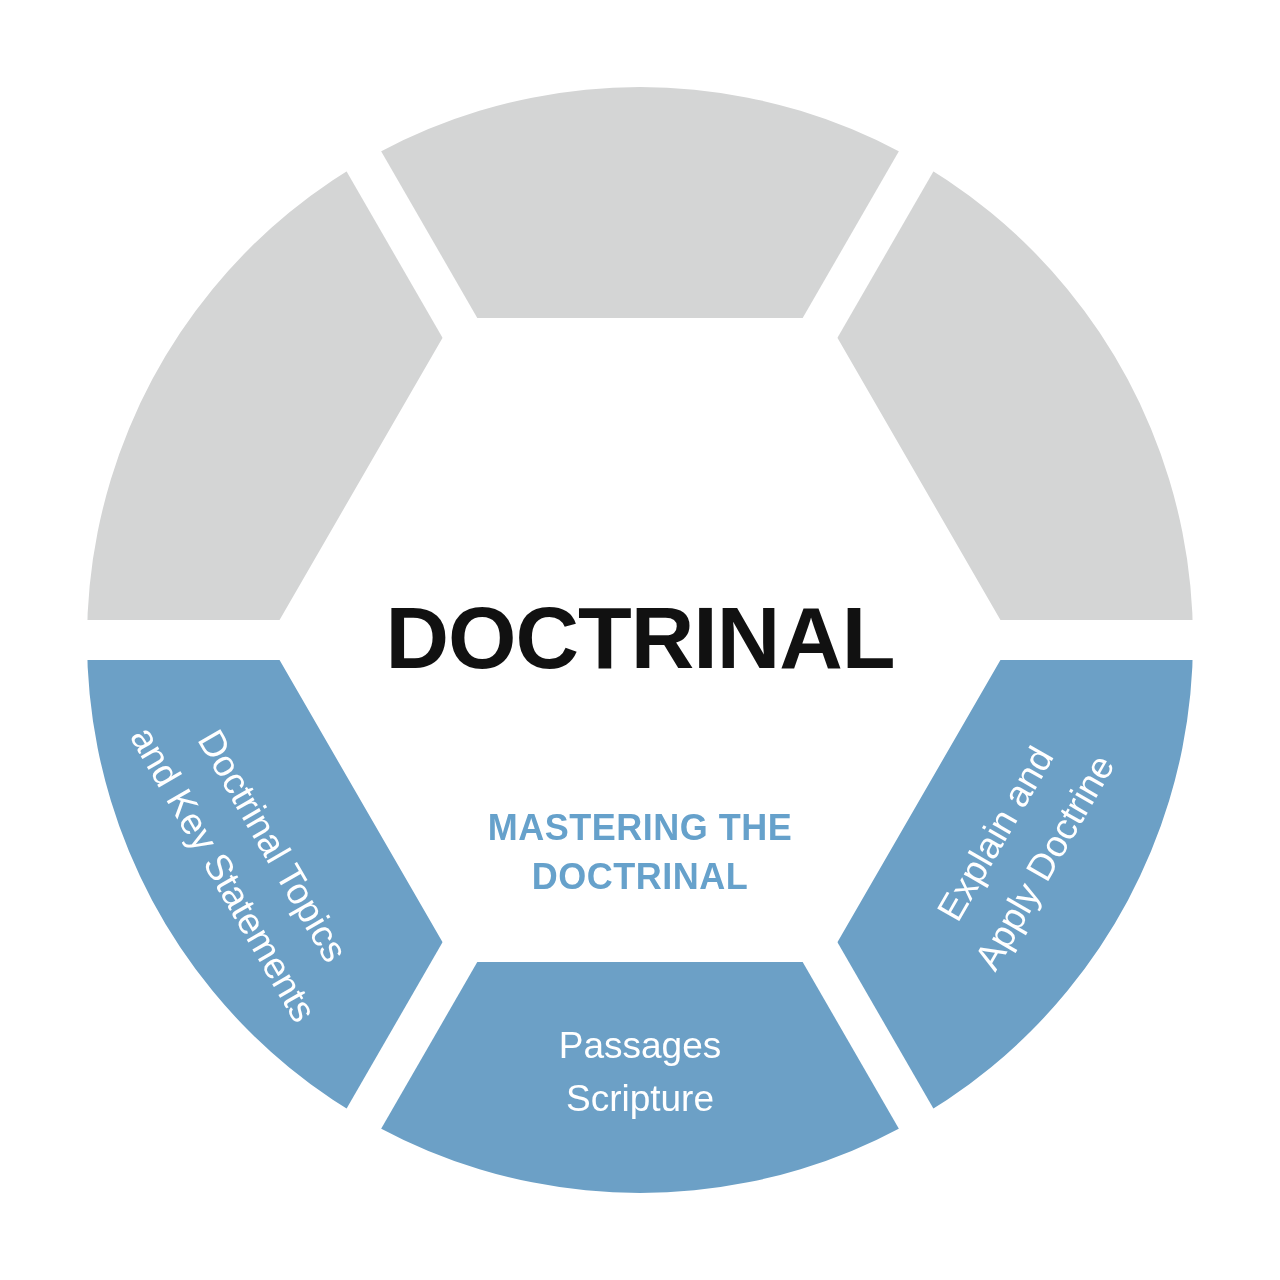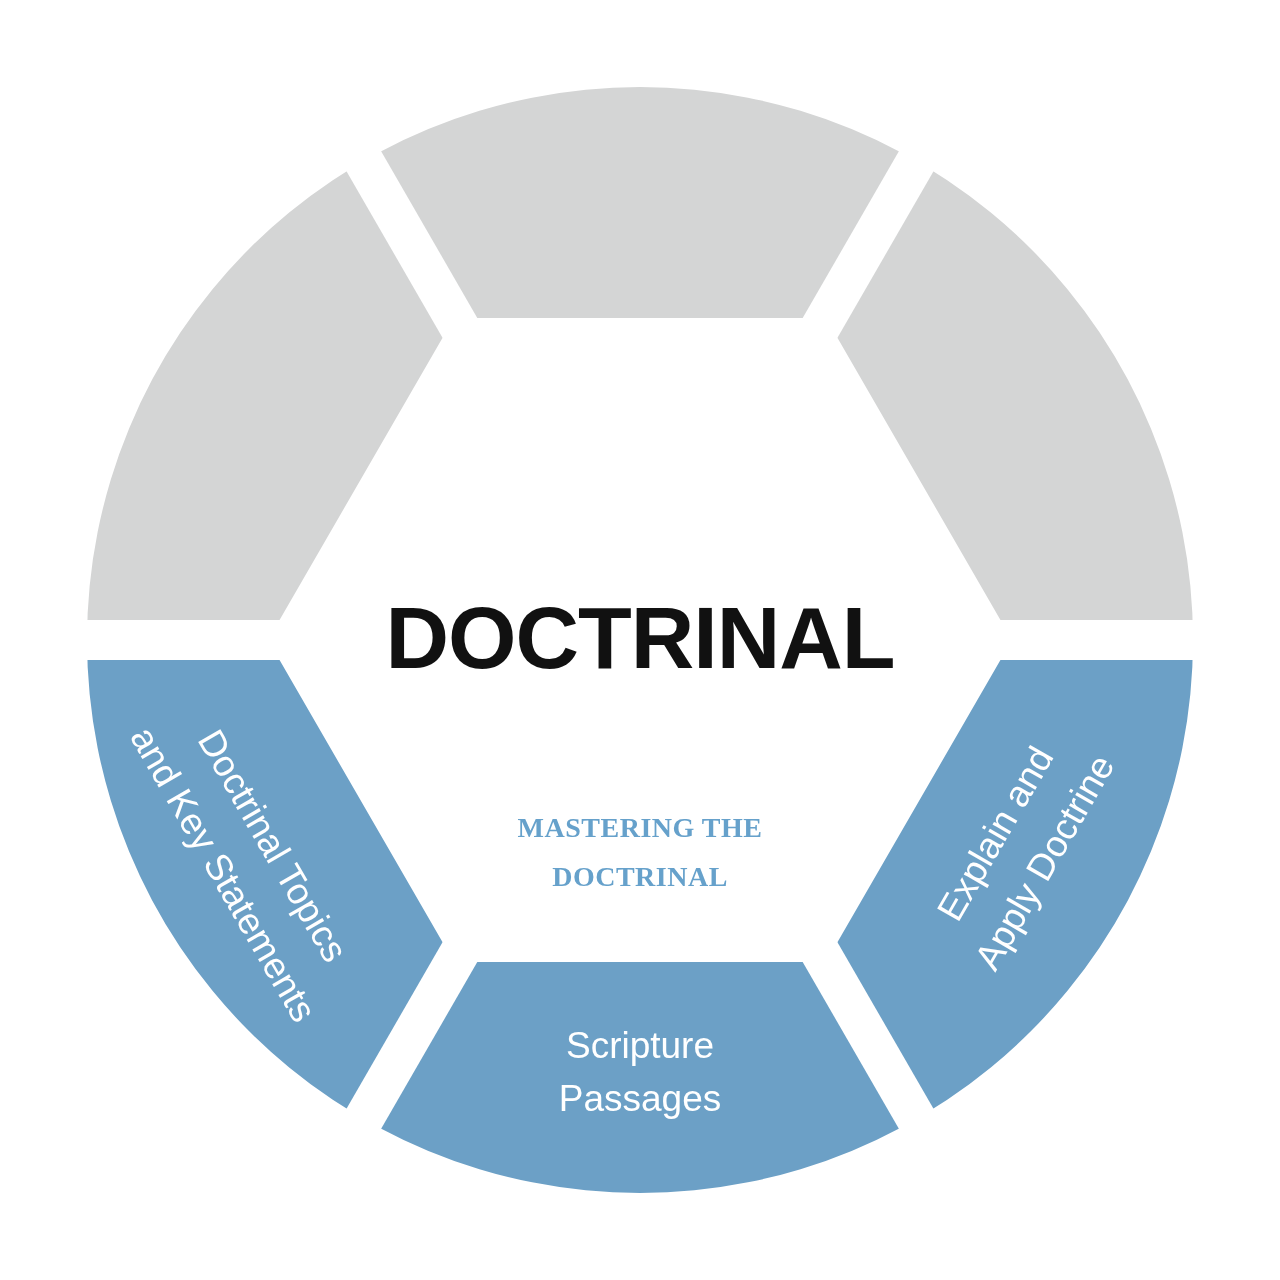--- a/index.html
+++ b/index.html
@@ -30,25 +30,24 @@
     left: 640px;
     top: 638px;
     font-size: 88px;
     line-height: 112px;
     font-weight: 700;
     letter-spacing: -1px;
   }
   .subtitle {
     left: 640px;
     top: 852px;
-    font-size: 28px;
+    font-size: 36px;
     line-height: 49px;
     font-weight: 700;
     letter-spacing: 0.5px;
-    font-family: Liberation Serif, serif;
   }
   .seg-label {
     font-size: 37px;
     line-height: 57px;
     font-weight: 400;
   }
   .seg-label.left {
     left: 248px;
     top: 860px;
     transform: translate(-50%, -50%) rotate(60deg);
@@ -103,22 +102,22 @@
     <span class="line">MASTERING THE</span>
     <span class="line">DOCTRINAL</span>
   </div>
 
   <div class="overlay seg-label left" style="color: rgb(255, 255, 255);">
     <span class="line">Doctrinal Topics</span>
     <span class="line">and Key Statements</span>
   </div>
 
   <div class="overlay seg-label bottom" style="color: rgb(255, 255, 255);">
+    <span class="line">Passages</span>
     <span class="line">Scripture</span>
-    <span class="line">Passages</span>
   </div>
 
   <div class="overlay seg-label right" style="color: rgb(255, 255, 255);">
     <span class="line">Explain and</span>
     <span class="line">Apply Doctrine</span>
   </div>
 
 </div>
 
 </body></html>

